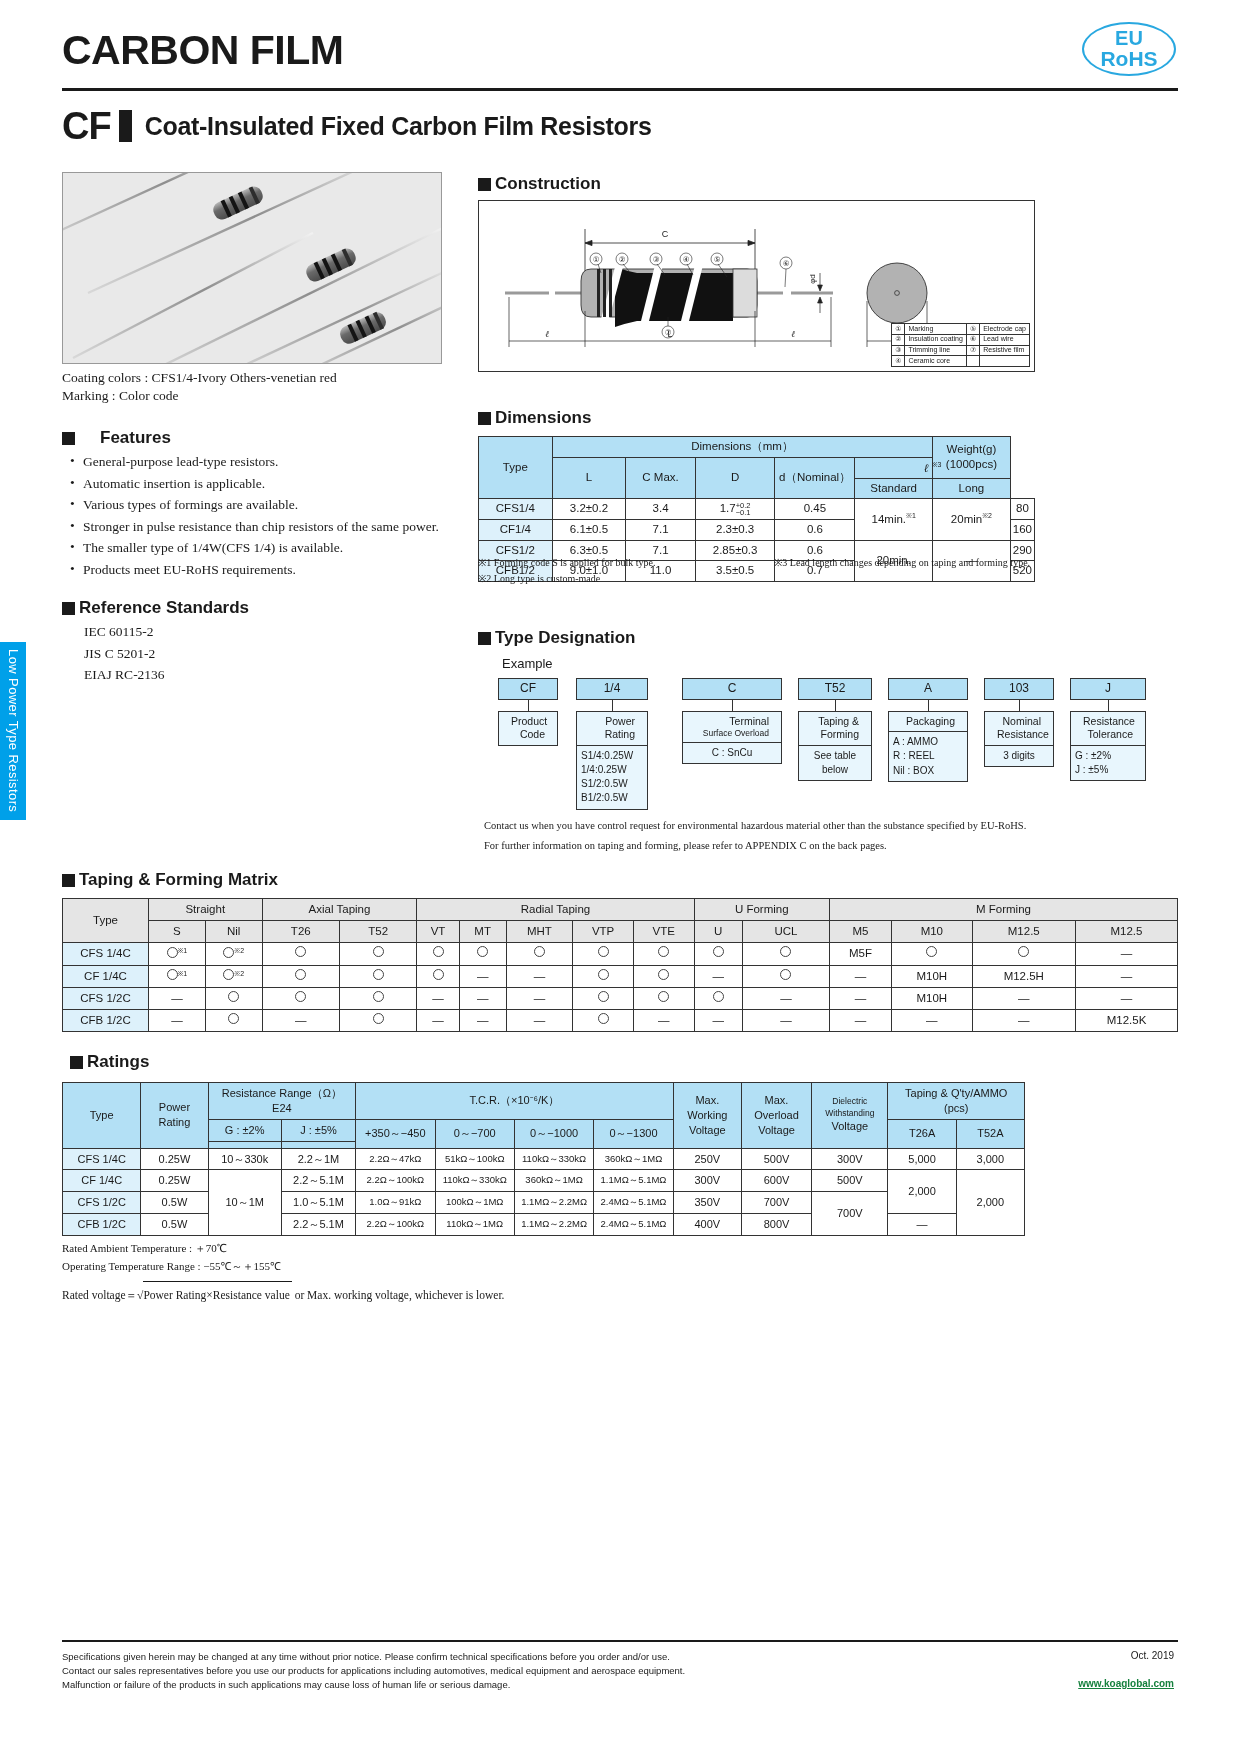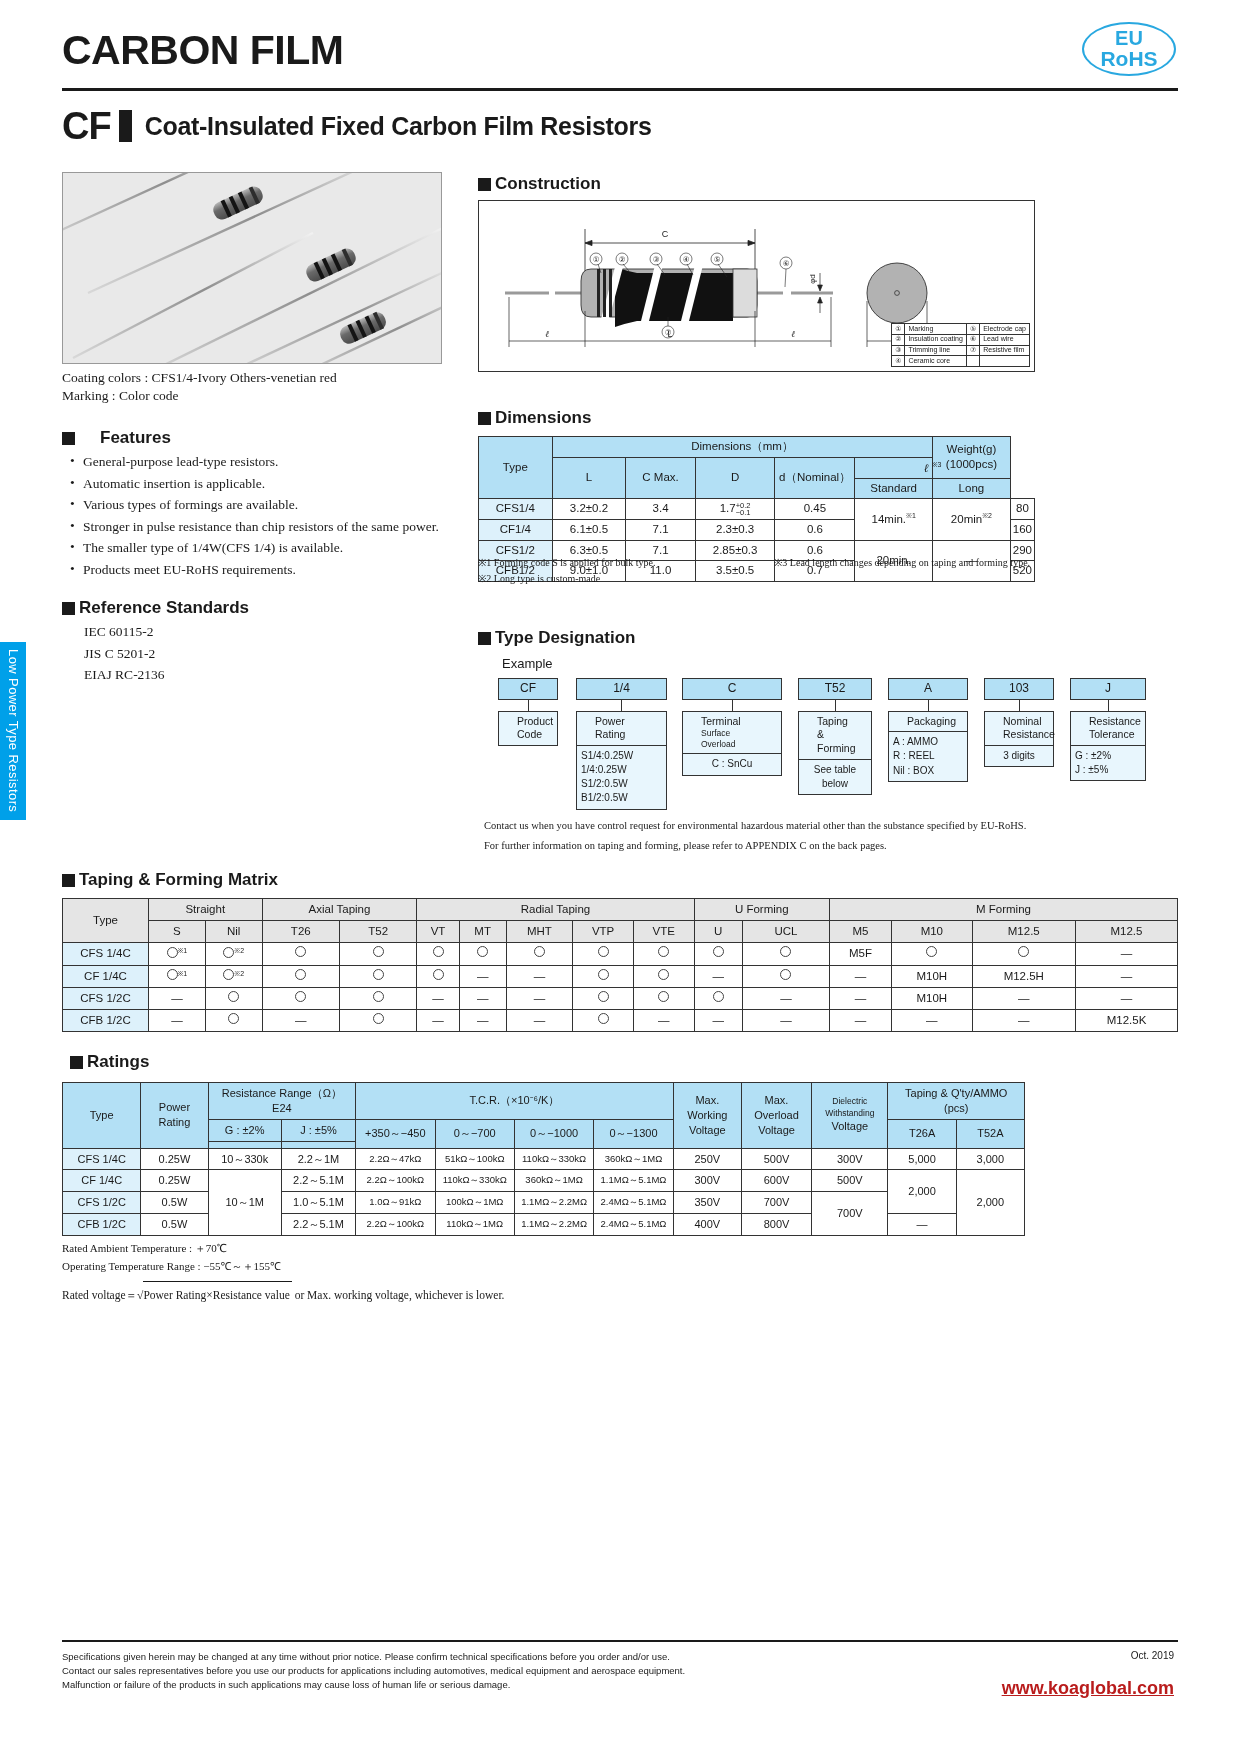--- a/index.html
+++ b/index.html
@@ -98,22 +98,22 @@
   #typedes-head { left:478px; top:628px; }
   #typedes-example { position:absolute; left:502px; top:656px; font-size:13px; }
   #typedes-wrap { position:absolute; left:498px; top:678px; width:540px; }
   .td-col { position:absolute; top:0; }
   .td-code {
     background:#b3e0f5; border:1px solid #333; text-align:center;
     font-size:12px; padding:2px 0; line-height:1.3;
   }
   .td-conn { width:1px; height:11px; background:#333; margin:0 auto; }
   .td-desc {
-    background:#e8f6fd; border:1px solid #333; text-align:left;
-    font-size:10.5px; padding:3px 18px; line-height:1.3;
+    background:#e8f6fd; border:1px solid #333; text-align:right;
+    font-size:10.5px; padding:3px 12px; line-height:1.3;
   }
   .td-opts {
     background:#e8f6fd; border:1px solid #333; border-top:0;
     font-size:10px; padding:3px 4px; line-height:1.42;
   }
   #typedes-foot { position:absolute; left:484px; top:818px; width:554px; font-size:10.5px; line-height:1.5; }
 
   
   #taping-head { left:62px; top:870px; }
   #taping-table {
@@ -136,21 +136,21 @@
   #ratings-table td.typecell { background:#ddf1fb; }
   #ratings-notes { position:absolute; left:62px; top:1240px; font-size:11px; line-height:1.62; }
   #rated-v { position:absolute; left:62px; top:1288px; font-size:11.5px; }
   #rated-v .rule { display:inline-block; border-top:1px solid #1a1a1a; position:relative; top:-7px; }
 
   
   #footer-rule { position:absolute; left:62px; top:1640px; width:1116px; height:2px; background:#1a1a1a; }
   #footer { position:absolute; left:62px; top:1650px; width:1116px; }
   #footer-left { position:absolute; left:0; top:0; width:820px; font-size:9.5px; line-height:1.45; color:#1a1a1a; }
   #footer-date { position:absolute; right:4px; top:0; font-size:10px; }
-  #footer-url { position:absolute; right:4px; top:28px; font-size:18px; font-weight:bold; color:#b91c1c; }
+  #footer-url { position:absolute; right:4px; top:28px; font-size:10px; font-weight:bold; color:#15803d; }
 </style>
 </head>
 <body>
 
 <div id="header">
   <div id="doc-title">CARBON FILM</div>
   <div id="rohs-logo">
     <span class="l1">EU</span>
     <span class="l2">RoHS</span>
   </div>
@@ -445,21 +445,21 @@
   <span>Type Designation</span>
 </div>
 <div id="typedes-example">Example</div>
 <div id="typedes-wrap">
   <div class="td-col" style="left:0px;  width:60px">
     <div class="td-code">CF</div>
     <div class="td-conn"></div>
     <div class="td-desc" style="white-space:pre-line">Product
 Code</div>
   </div>
-  <div class="td-col" style="left:78px; width:91px">
+  <div class="td-col" style="left:78px; width:72px">
     <div class="td-code">1/4</div>
     <div class="td-conn"></div>
     <div class="td-desc" style="white-space:pre-line">Power
 Rating</div>
     <div class="td-opts" style="white-space:pre-line">S1/4:0.25W
 1/4:0.25W
 S1/2:0.5W
 B1/2:0.5W</div>
   </div>
   <div class="td-col" style="left:184px;width:100px">

